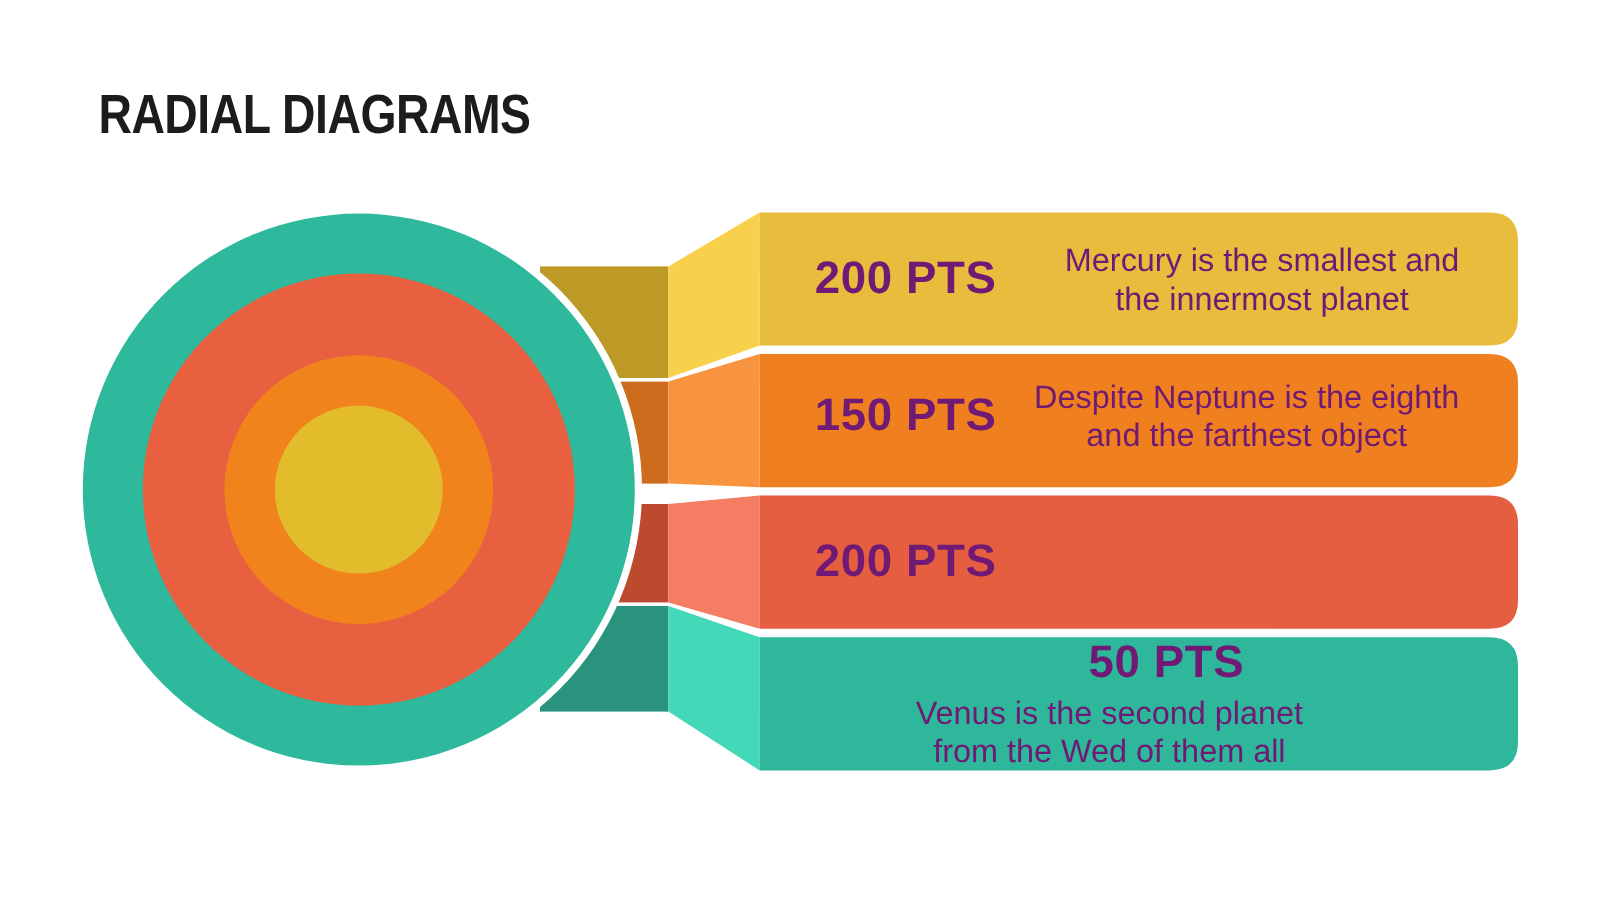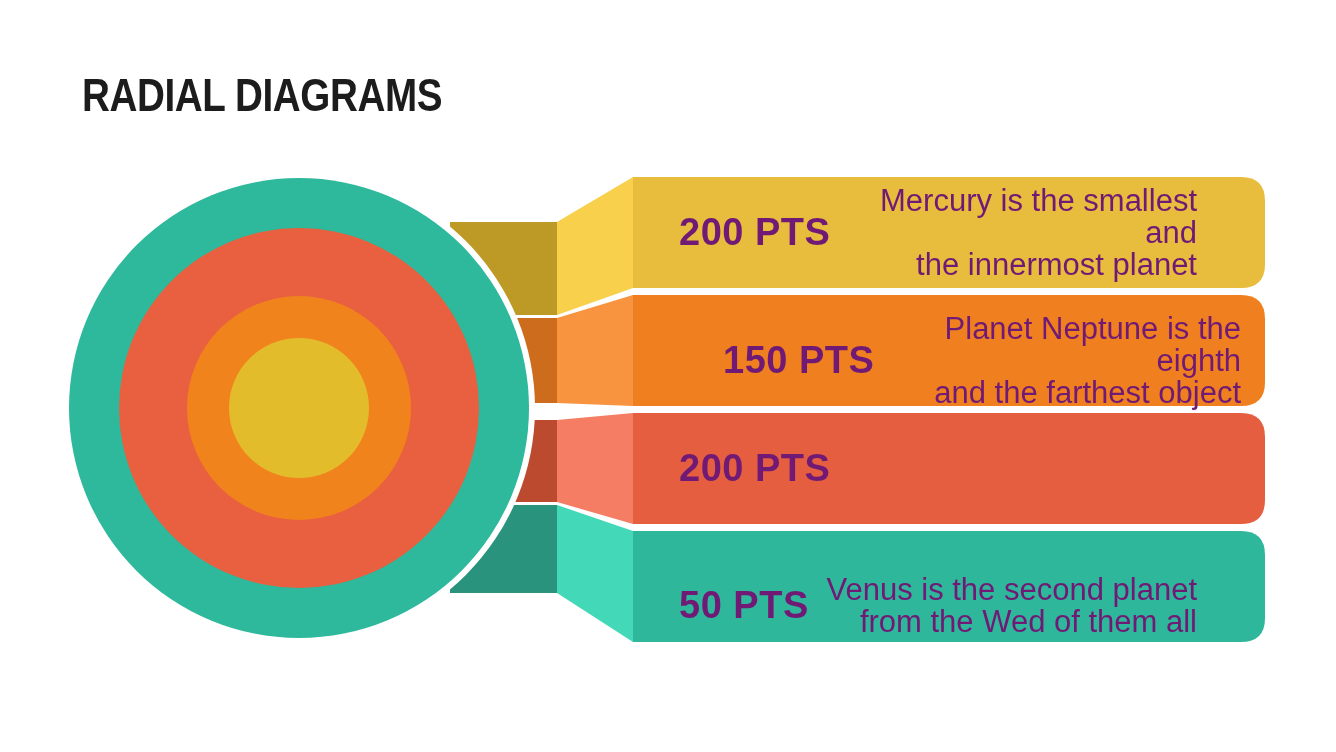--- a/index.html
+++ b/index.html
@@ -40,35 +40,35 @@
     position: absolute;
     left: 633px;
     width: 632px;
     height: 111px;
     display: flex;
     align-items: center;
     justify-content: space-between;
     color: #701a75;
   }
   .row-1 { top: 177px; }
-  .row-2 { top: 305px; padding-left: 44px; }
+  .row-2 { top: 291px; }
   .row-3 { top: 413px; }
-  .row-4 { top: 550px; }
+  .row-4 { top: 531px; flex-direction: column; }
   .pts {
     margin-left: 46px;
     font-size: 38px;
     font-weight: 700;
     letter-spacing: 0.5px;
     white-space: nowrap;
   }
   .desc {
-    margin-right: 68px;
-    font-size: 31px;
+    margin-right: 49px;
+    font-size: 27px;
     line-height: 32px;
-    text-align: right;
+    text-align: center;
     white-space: pre-line;
   }
 </style>
 </head>
 <body>
 
 <div class="slide">
 
   <h1 class="title">RADIAL DIAGRAMS</h1>
 
@@ -97,21 +97,21 @@
   </svg>
 
   <div class="rows">
     <div class="row row-1">
       <div class="pts">200 PTS</div>
       <div class="desc">Mercury is the smallest and
 the innermost planet</div>
     </div>
     <div class="row row-2">
       <div class="pts">150 PTS</div>
-      <div class="desc">Planet Neptune is the eighth
+      <div class="desc">Despite Neptune is the eighth
 and the farthest object</div>
     </div>
     <div class="row row-3">
       <div class="pts">200 PTS</div>
     </div>
     <div class="row row-4">
       <div class="pts">50 PTS</div>
       <div class="desc">Venus is the second planet
 from the Wed of them all</div>
     </div>

